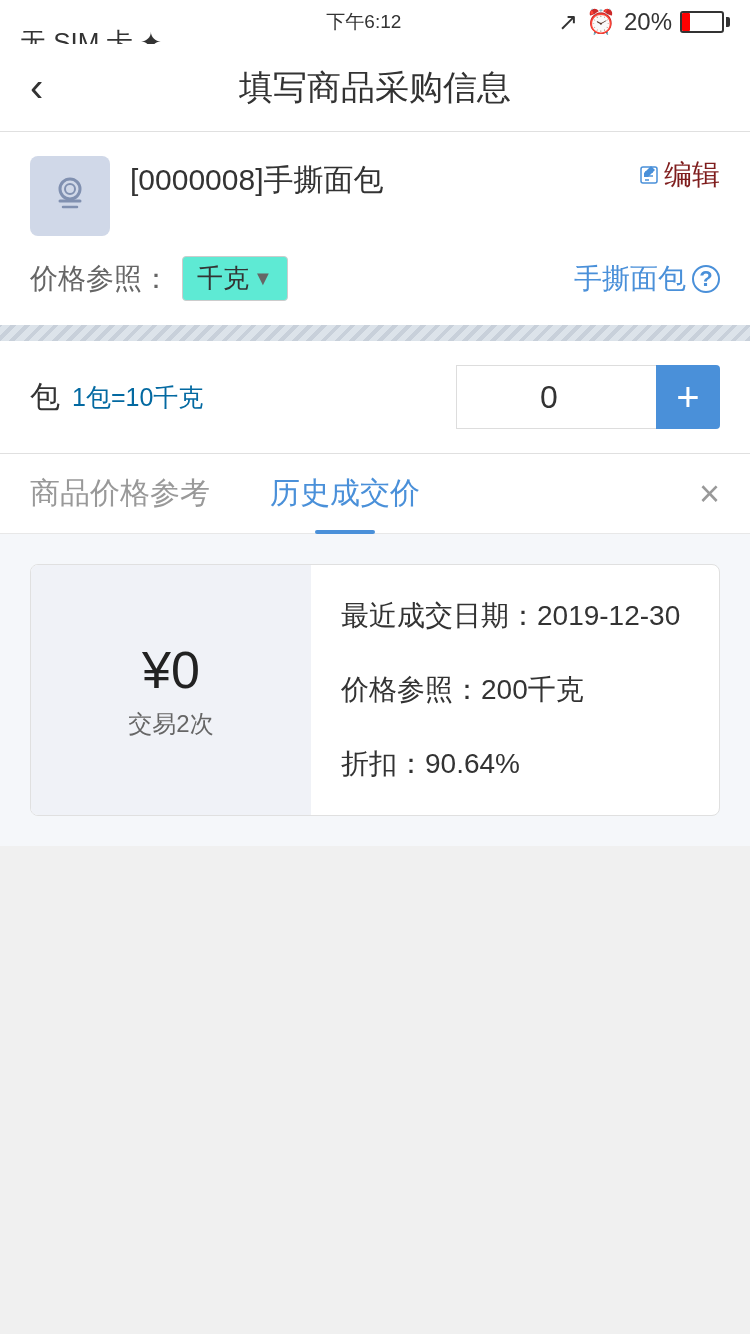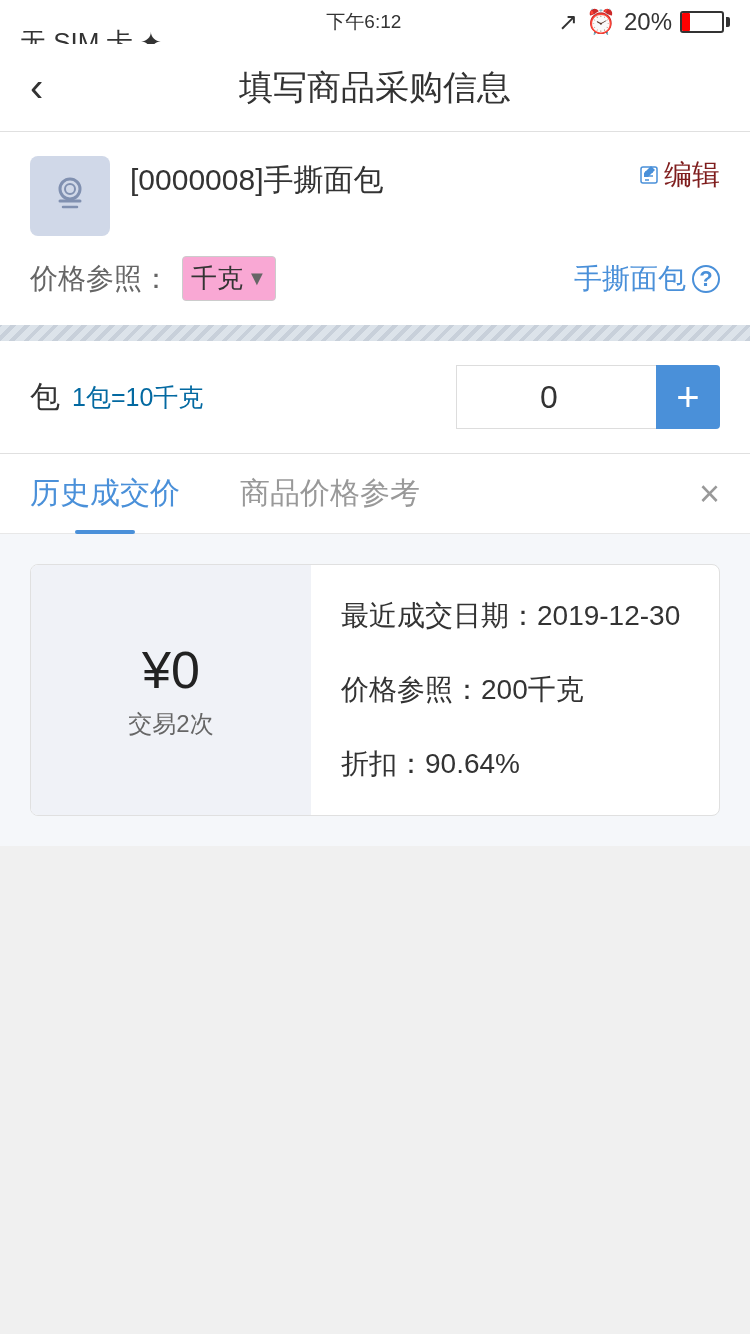--- a/index.html
+++ b/index.html
@@ -149,24 +149,24 @@
       gap: 12px;
       font-size: 28px;
       color: #666;
     }
     .unit-badge {
       display: flex;
       align-items: center;
       gap: 4px;
       border: 1px solid #ccc;
       border-radius: 4px;
-      padding: 4px 8px;
+      padding: 4px 14px;
       font-size: 26px;
       color: #333;
-      background: #f9a8d4;
+      background: #5eead4;
       cursor: pointer;
     }
     .unit-badge-arrow {
       font-size: 20px;
       color: #666;
     }
     .price-ref-btn {
       color: #4a90d9;
       font-size: 28px;
       display: flex;
@@ -423,25 +423,25 @@
     <input class="quantity-input" type="number" value="0" style="">
     <button class="quantity-plus-btn">+</button>
   </div>
 </div>
 
 <div class="price-ref-panel">
 
   <div class="tabs-row">
     <div class="tabs-left">
       <div class="tab-item">
+        <span class="tab-label">商品价格参考</span>
+      </div>
+      <div class="tab-item">
         <span class="tab-label active">历史成交价</span>
         <div class="tab-underline"></div>
-      </div>
-      <div class="tab-item">
-        <span class="tab-label">商品价格参考</span>
       </div>
     </div>
     <div class="close-btn">×</div>
   </div>
 
   <div class="price-card-area">
     <div class="price-card">
       <div class="price-card-left">
         <div class="price-value">¥0</div>
         <div class="price-trades">交易2次</div>

